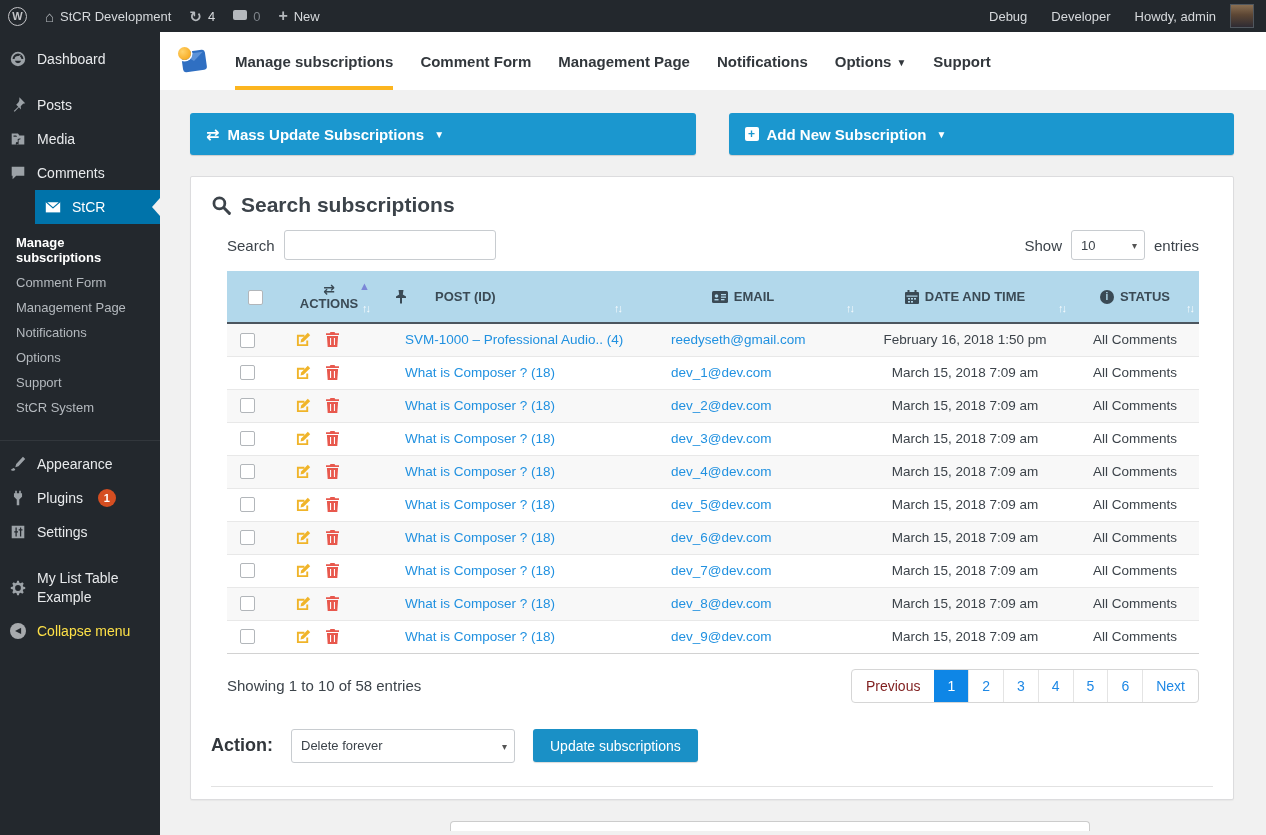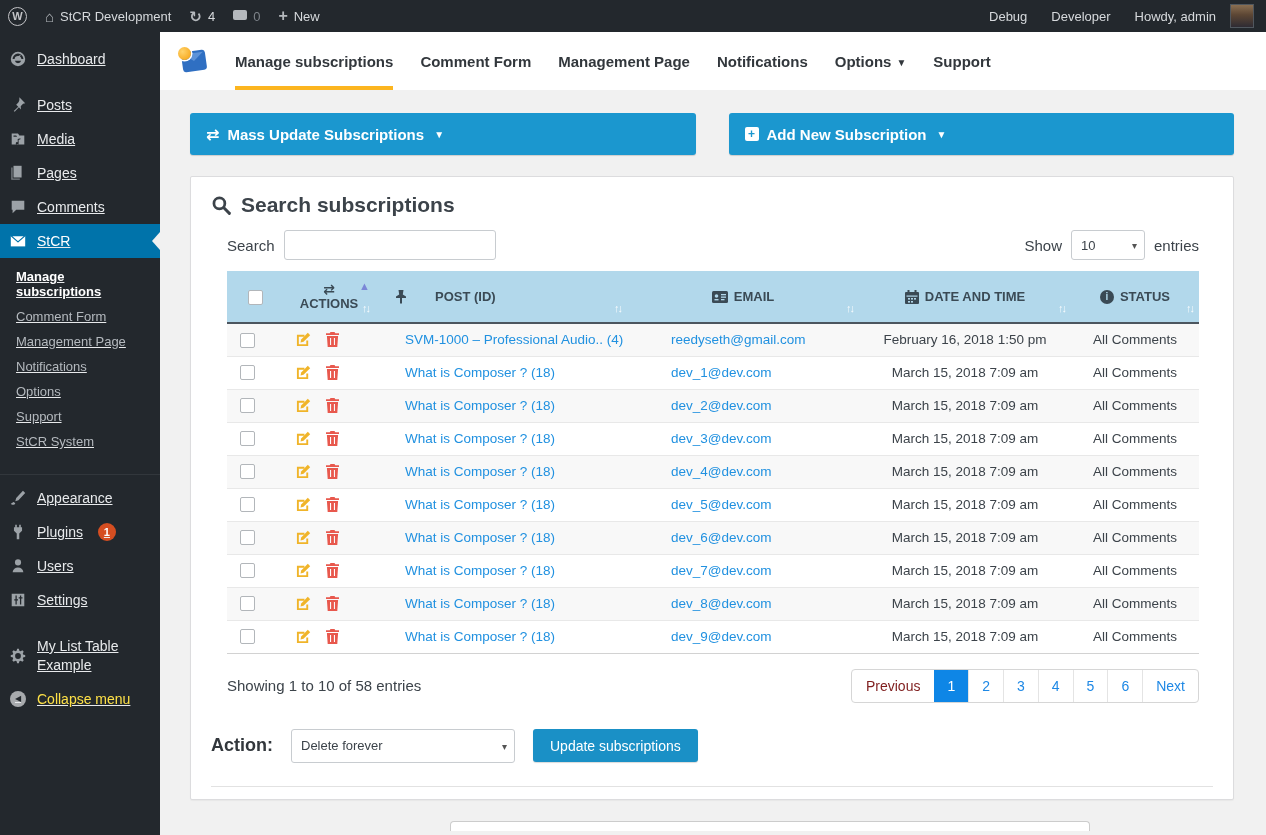--- a/index.html
+++ b/index.html
@@ -20,25 +20,25 @@
     border-top-color:#b5b9bd; border-left-width:2px; }
   .count-muted { color:#7d8389; }
   .plus-glyph { font-size:16px; font-weight:bold; color:#b5b9bd; line-height:1; }
   .avatar { width:24px; height:24px; margin-left:8px; border:1px solid #50575e;
     background:linear-gradient(180deg,#8a6f52 0%,#5c4634 45%,#2e2b33 100%); }
 
   
   .layout { display:flex; height:803px; }
 
   
-  .sidebar { width:160px; background:#23282d; color:#e8eaec; flex:none; padding-top:10px; font-size:14px;text-decoration:underline; }
+  .sidebar { width:160px; background:#23282d; color:#e8eaec; flex:none; padding-top:10px; font-size:14px; }
   .menu-item { display:flex; align-items:center; gap:9px; padding:8px 8px; cursor:pointer; position:relative; }
   .menu-item .mi-icon { width:20px; text-align:center; flex:none; display:flex; justify-content:center; }
   .menu-item svg { fill:#9ca2a7; }
-  .menu-item.active { background:#0073aa; color:#fff; }
+  .menu-item.active { background:#0073aa; color:#fff;margin-left:35px; }
   .menu-item.active svg { fill:#fff; }
   .menu-item.active .arrow { position:absolute; right:0; top:50%; transform:translateY(-50%);
     width:0; height:0; border:9px solid transparent; border-right:8px solid #f1f1f1; border-left:none; }
   .menu-sep { height:12px; }
   .submenu { padding:6px 0 10px 12px; }
   .submenu-item { color:#b4b9be; font-size:13px; padding:5px 4px; cursor:pointer; width:138px; }
   .submenu-item.current { color:#fff; font-weight:bold; width:110px; }
   .sb-divider { height:1px; background:#32373c; margin:10px 0 6px; }
   .badge { display:inline-block; min-width:18px; height:18px; background:#d54e21; color:#fff;
     border-radius:50%; font-size:11px; line-height:18px; text-align:center; margin-left:6px; font-weight:bold;}
@@ -203,29 +203,20 @@
       <span class="mi-icon">
         <svg width="18" height="18" viewBox="0 0 20 20">
             <path d="M3 4h7l1.5 2H17v10H3zM5 6v1.5h4L8 6zM12.7 9.2l-3 .9v3.4a1.6 1.6 0 1 0 1 1.5V11l2-.6z"></path>
           </svg>
       </span>
       <span>Media</span>
     </div>
     <div class="menu-item">
       <span class="mi-icon">
         <svg width="18" height="18" viewBox="0 0 20 20">
-            <path d="M5 2h9v13H5z"></path>
-            <path d="M4 4v12h8v1.5H2.5V4z" opacity=".7"></path>
-          </svg>
-      </span>
-      <span>Pages</span>
-    </div>
-    <div class="menu-item">
-      <span class="mi-icon">
-        <svg width="18" height="18" viewBox="0 0 20 20">
             <path d="M3 3h14v10H8l-4 4v-4H3z"></path>
           </svg>
       </span>
       <span>Comments</span>
     </div>
     <div class="menu-item active">
       <span class="mi-icon">
         <svg width="18" height="18" viewBox="0 0 20 20">
             <path d="M2 4h16v12H2z" fill="#fff"></path>
             <path d="M2 4h16l-8 7z" fill="#fff" stroke="#0073aa" stroke-width="1.4" stroke-linejoin="round"></path>
@@ -253,29 +244,20 @@
       <span>Appearance</span>
     </div>
     <div class="menu-item">
       <span class="mi-icon">
         <svg width="18" height="18" viewBox="0 0 20 20">
             <path d="M13.1 4.6V1.9h-1.8v2.7H8.7V1.9H6.9v2.7H5.5v4.1l3.1 3.1v6.3h2.8v-6.3l3.1-3.1V4.6z"></path>
           </svg>
       </span>
       <span>Plugins</span>
       <span class="badge">1</span>
-    </div>
-    <div class="menu-item">
-      <span class="mi-icon">
-        <svg width="18" height="18" viewBox="0 0 20 20">
-            <circle cx="10" cy="6" r="3.4"></circle>
-            <path d="M4 17c.4-3.6 2.8-5.4 6-5.4s5.6 1.8 6 5.4z"></path>
-          </svg>
-      </span>
-      <span>Users</span>
     </div>
     <div class="menu-item">
       <span class="mi-icon">
         <svg width="18" height="18" viewBox="0 0 20 20">
             <path d="M3 3h14v14H3zm4.2 2v4.2H5.8v1.4h1.4V15h1.4V10.6h1.4V9.2H8.6V5zm5 0v1.9h-1.4v1.4h1.4V15h1.4V8.3H15V6.9h-1.4V5z"></path>
           </svg>
       </span>
       <span>Settings</span>
     </div>
     <div class="menu-sep"></div>

